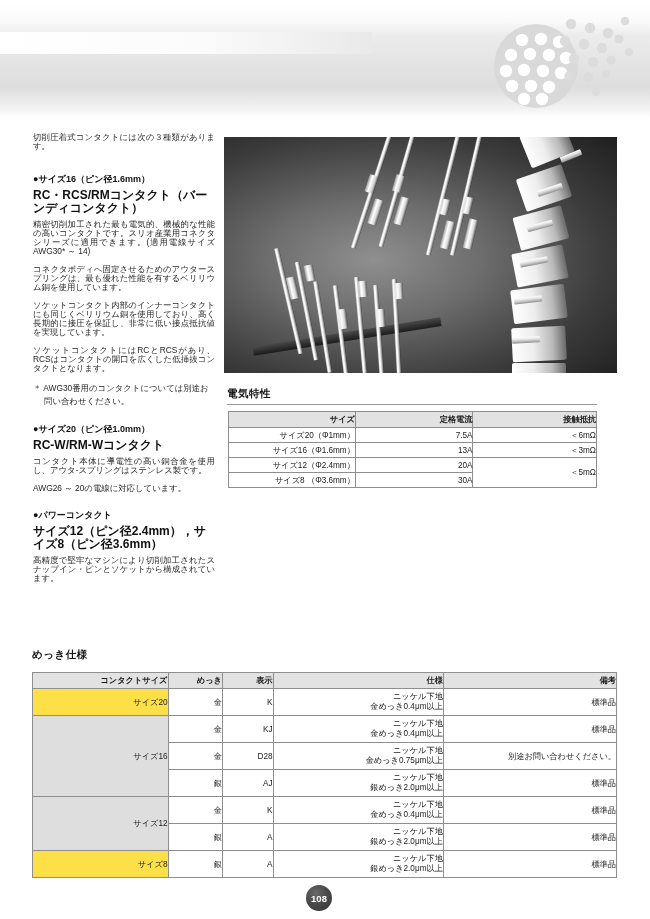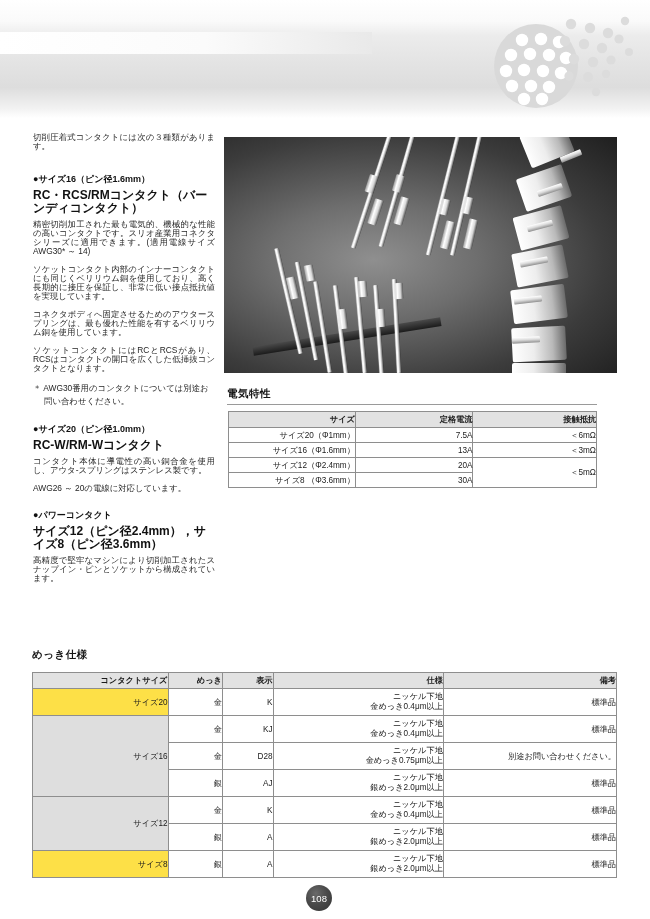--- a/index.html
+++ b/index.html
@@ -202,21 +202,21 @@
 
   
   #pagenum {
     position: absolute;
     left: 306px; top: 885px;
     width: 26px; height: 26px;
     border-radius: 50%;
     background: radial-gradient(circle at 38% 32%, #6a6a6a 0%, #4a4a4a 45%, #333333 100%);
     color: #ffffff;
     font-size: 9.5px;
-    font-weight: normal;
+    font-weight: bold;
     display: flex;
     align-items: center;
     justify-content: center;
   }
 </style>
 </head>
 <body>
 
 <div id="header">
   <div id="header-lightbar"></div>
@@ -262,22 +262,22 @@
   </svg>
 </div>
 
 <div id="left-col">
   <p class="para">切削圧着式コンタクトには次の３種類があります。</p>
   <div class="gap-lg"></div>
 
   <div class="bullet-head">●サイズ16（ピン径1.6mm）</div>
   <div class="sub-head">RC・RCS/RMコンタクト（バーンディコンタクト）</div>
   <p class="para">精密切削加工された最も電気的、機械的な性能の高いコンタクトです。スリオ産業用コネクタシリーズに適用できます。(適用電線サイズAWG30* ～ 14)</p>
+  <p class="para">コネクタボディへ固定させるためのアウタースプリングは、最も優れた性能を有するベリリウム銅を使用しています。</p>
   <p class="para">ソケットコンタクト内部のインナーコンタクトにも同じくベリリウム銅を使用しており、高く長期的に接圧を保証し、非常に低い接点抵抗値を実現しています。</p>
-  <p class="para">コネクタボディへ固定させるためのアウタースプリングは、最も優れた性能を有するベリリウム銅を使用しています。</p>
   <p class="para">ソケットコンタクトにはRCとRCSがあり、RCSはコンタクトの開口を広くした低挿抜コンタクトとなります。</p>
   <p class="note">＊ AWG30番用のコンタクトについては別途お問い合わせください。</p>
   <div class="gap-sm"></div>
 
   <div class="bullet-head">●サイズ20（ピン径1.0mm）</div>
   <div class="sub-head">RC-W/RM-Wコンタクト</div>
   <p class="para">コンタクト本体に導電性の高い銅合金を使用し、アウタ-スプリングはステンレス製です。</p>
   <p class="para">AWG26 ～ 20の電線に対応しています。</p>
   <div class="gap-sm"></div>
 

